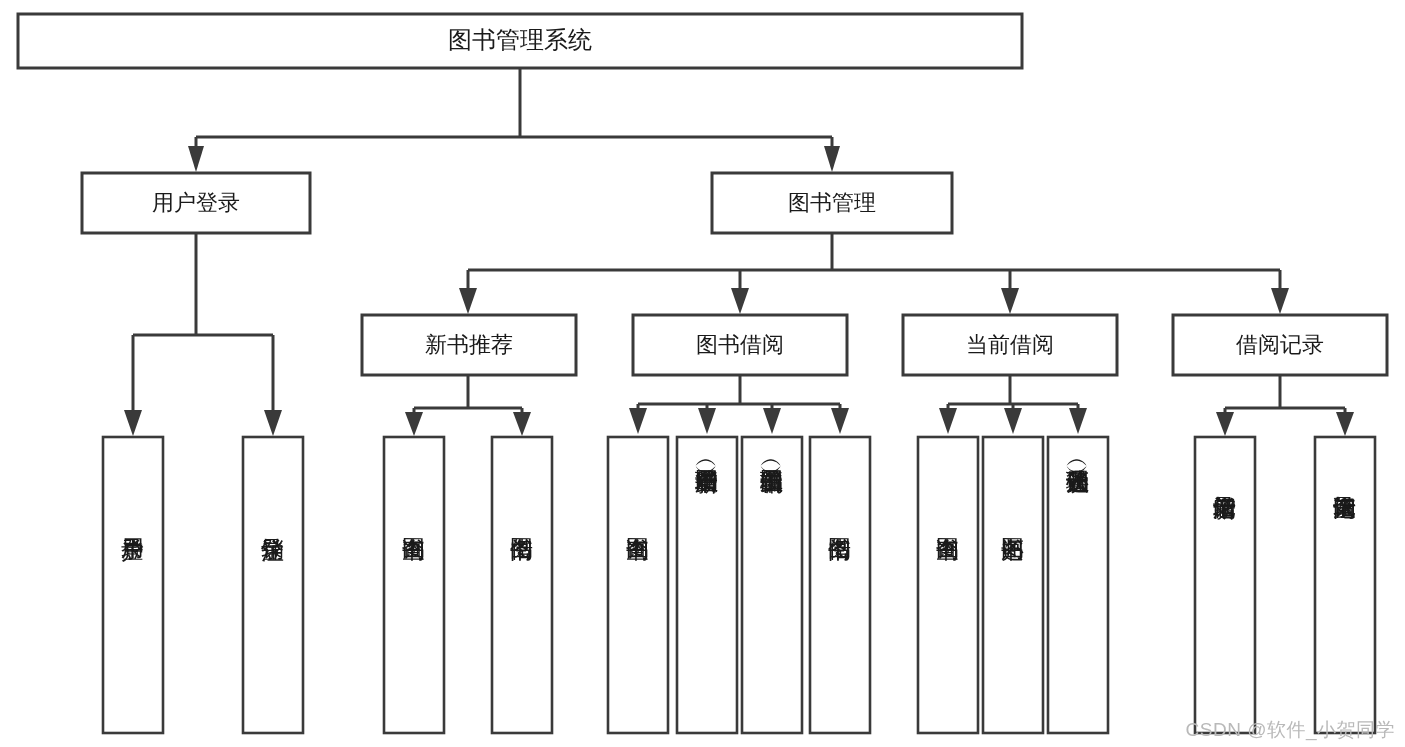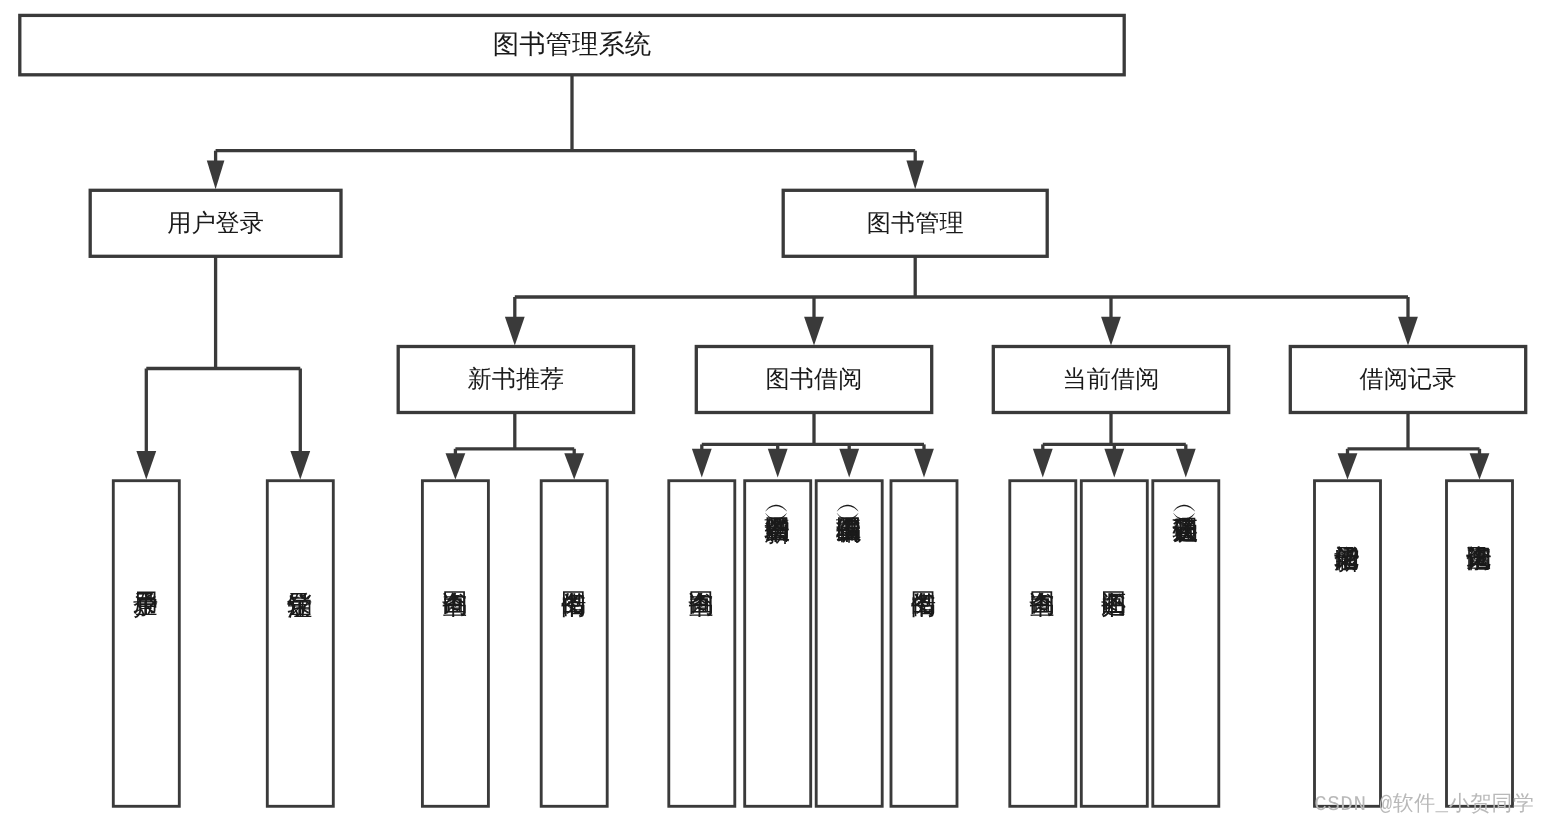--- a/index.html
+++ b/index.html
@@ -57,21 +57,21 @@
   .vlabel {
     font-family: "Liberation Sans", "DejaVu Sans", sans-serif;
     fill: #1a1a1a;
     font-size: 23px;
     text-anchor: middle;
   }
   .watermark {
     position: absolute;
     right: 10px;
     bottom: 4px;
-    font-family: Liberation Mono, monospace;
+    font-family: Liberation Sans, sans-serif;
     font-size: 19px;
     color: #b9b9b9;
     white-space: nowrap;
     letter-spacing: 0.5px;
     pointer-events: none;
   }
 </style>
 </head>
 <body>
 

